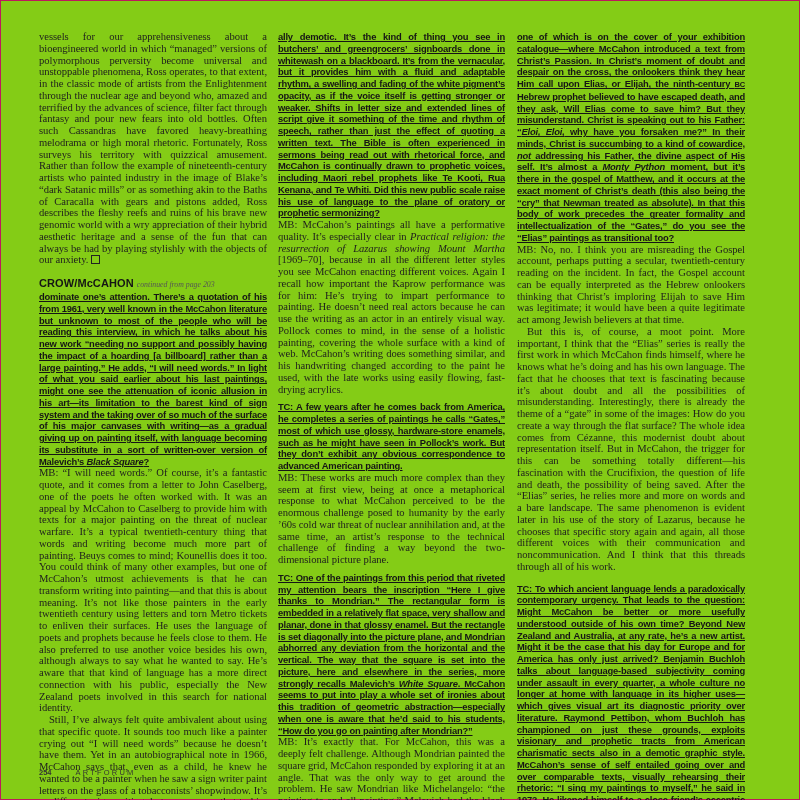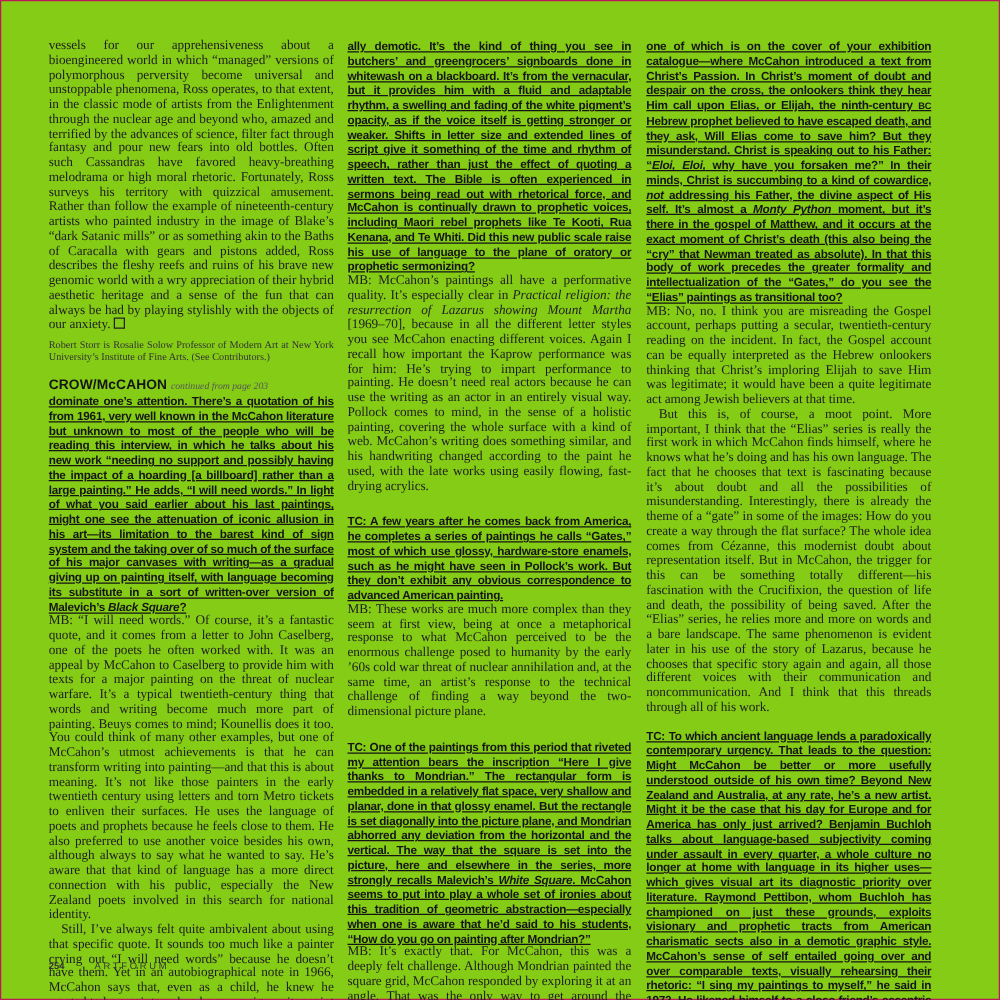--- a/index.html
+++ b/index.html
@@ -5,41 +5,40 @@
   html, body { margin:0; padding:0; background:#ffffff; }
   body { width:800px; height:800px; position:relative; overflow:hidden; }
   .frame { position:absolute; left:0; top:0; width:798px; height:798px; border:1px solid #be185d; background:#84cc16; }
   .col { position:absolute; top:30px; color:#1e1e1e; }
   .col-left  { left:38px;  width:228px; }
   .col-mid   { left:277px; width:227px; }
   .col-right { left:516px; width:228px; }
   p { margin:0; text-align:justify; hyphens:auto; }
   .serif { font-family:"Liberation Serif", "DejaVu Serif", serif; font-size:10.6px; line-height:11.75px; letter-spacing:-0.05px; }
   .q { font-family:"Liberation Sans", "DejaVu Sans", sans-serif; font-weight:bold; font-size:9.4px; line-height:11.75px; letter-spacing:-0.2px; color:#151515;text-decoration:underline; }
-  .gap { margin-top:16px; }
+  .gap { margin-top:6px; }
   .indent { text-indent:10px; }
   .bio { font-family:"Liberation Serif", "DejaVu Serif", serif; font-size:8.2px; line-height:10px; color:#333; margin-top:5px; }
   .heading-row { margin-top:9px; line-height:13px; }
   .heading { font-family:"Liberation Sans", "DejaVu Sans", sans-serif; font-weight:bold; font-size:11px; letter-spacing:0.1px; color:#151515; }
   .cont { font-family:"Liberation Serif", "DejaVu Serif", serif; font-style:italic; font-size:7.8px; color:#555; margin-left:3px; }
   .end-mark { display:inline-block; width:7px; height:7px; border:1px solid #222; vertical-align:-1px; margin-left:3px; }
   .footer { position:absolute; top:767px; left:38px; font-family:"Liberation Sans", "DejaVu Sans", sans-serif; font-size:7.5px; color:#333; }
   .footer .pg { font-weight:bold;text-align:right; }
   .footer .mag { margin-left:24px; letter-spacing:2.2px; }
   i { font-style:italic; }
   .sc { font-size:7.5px; }
 </style>
 </head>
 <body>
 
 <div class="frame">
 
   <div class="col col-left">
     <p class="serif"><span>vessels for our apprehensiveness about a bioengineered world in which “managed” versions of polymorphous perversity become universal and unstoppable phenomena, Ross operates, to that extent, in the classic mode of artists from the Enlightenment through the nuclear age and beyond who, amazed and terrified by the advances of science, filter fact through fantasy and pour new fears into old bottles. Often such Cassandras have favored heavy-breathing melodrama or high moral rhetoric. Fortunately, Ross surveys his territory with quizzical amusement. Rather than follow the example of nineteenth-century artists who painted industry in the image of Blake’s “dark Satanic mills” or as something akin to the Baths of Caracalla with gears and pistons added, Ross describes the fleshy reefs and ruins of his brave new genomic world with a wry appreciation of their hybrid aesthetic heritage and a sense of the fun that can always be had by playing stylishly with the objects of our anxiety.</span><span class="end-mark"></span></p>
-    <p class="bio">Robert Storr is Rosalie Solow Professor of Modern Art at New York University’s Institute of Fine Arts. (See Contributors.)</p>
     <div class="heading-row">
       <span class="heading">CROW/McCAHON</span><span class="cont">continued from page 203</span>
     </div>
     <p class="q"><span>dominate one’s attention. There’s a quotation of his from 1961, very well known in the McCahon literature but unknown to most of the people who will be reading this interview, in which he talks about his new work “needing no support and possibly having the impact of a hoarding [a billboard] rather than a large painting.” He adds, “I will need words.” In light of what you said earlier about his last paintings, might one see the attenuation of iconic allusion in his art—its limitation to the barest kind of sign system and the taking over of so much of the surface of his major canvases with writing—as a gradual giving up on painting itself, with language becoming its substitute in a sort of written-over version of Malevich’s </span><i>Black Square</i><span>?</span></p>
     <p class="serif">MB: “I will need words.” Of course, it’s a fantastic quote, and it comes from a letter to John Caselberg, one of the poets he often worked with. It was an appeal by McCahon to Caselberg to provide him with texts for a major painting on the threat of nuclear warfare. It’s a typical twentieth-century thing that words and writing become much more part of painting. Beuys comes to mind; Kounellis does it too. You could think of many other examples, but one of McCahon’s utmost achievements is that he can transform writing into painting—and that this is about meaning. It’s not like those painters in the early twentieth century using letters and torn Metro tickets to enliven their surfaces. He uses the language of poets and prophets because he feels close to them. He also preferred to use another voice besides his own, although always to say what he wanted to say. He’s aware that that kind of language has a more direct connection with his public, especially the New Zealand poets involved in this search for national identity.</p>
     <p class="serif indent">Still, I’ve always felt quite ambivalent about using that specific quote. It sounds too much like a painter crying out “I will need words” because he doesn’t have them. Yet in an autobiographical note in 1966, McCahon says that, even as a child, he knew he wanted to be a painter when he saw a sign writer paint letters on the glass of a tobacconists’ shopwindow. It’s so different, sign writing, but you can see that to him it’s also a matter of light and darkness.</p>
 
   </div>
 
   <div class="col col-mid">

